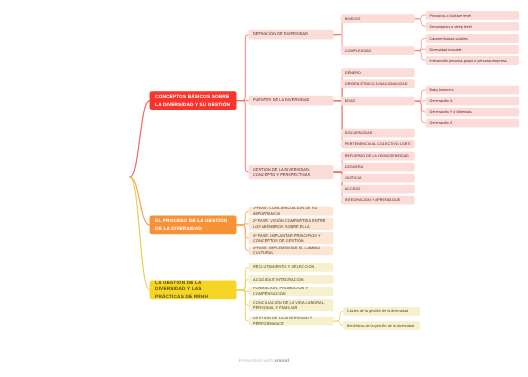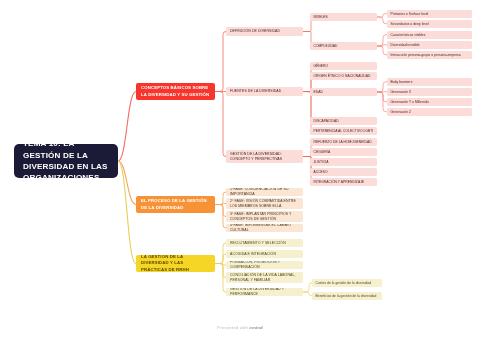--- a/index.html
+++ b/index.html
@@ -134,21 +134,20 @@
       <path d="M215 204.5 L220 204.5 Q223 204.5 223 207.5 L223 225 Q223 228 226 228 L226 228" fill="none" stroke="#f5a55a" stroke-width="0.8" stroke-linecap="round"></path>
       <path d="M215 263.5 L220 263.5 Q223 263.5 223 260.5 L223 246 Q223 243 226 243 L226 243" fill="none" stroke="#e8cf55" stroke-width="0.8" stroke-linecap="round"></path>
       <path d="M215 263.5 L220 263.5 Q223 263.5 223 260.5 L223 257 Q223 254 226 254 L226 254" fill="none" stroke="#e8cf55" stroke-width="0.8" stroke-linecap="round"></path>
       <path d="M215 263.5 L222.25 263.5 Q223 263.5 223 264.25 L223 264.25 Q223 265 223.75 265 L226 265" fill="none" stroke="#e8cf55" stroke-width="0.8" stroke-linecap="round"></path>
       <path d="M215 263.5 L220 263.5 Q223 263.5 223 266.5 L223 274.5 Q223 277.5 226 277.5 L226 277.5" fill="none" stroke="#e8cf55" stroke-width="0.8" stroke-linecap="round"></path>
       <path d="M215 263.5 L220 263.5 Q223 263.5 223 266.5 L223 289 Q223 292 226 292 L226 292" fill="none" stroke="#e8cf55" stroke-width="0.8" stroke-linecap="round"></path>
       <path d="M303 292 L306 292 Q309 292 309 289 L309 285.75 Q309 282.75 312 282.75 L312 282.75" fill="none" stroke="#e8cf55" stroke-width="0.68" stroke-linecap="round"></path>
       <path d="M303 292 L307.125 292 Q309 292 309 293.875 L309 293.875 Q309 295.75 310.875 295.75 L312 295.75" fill="none" stroke="#e8cf55" stroke-width="0.68" stroke-linecap="round"></path>
     </svg>
 
-  <div class="node root" style="left:14px; top:144px; width:104px; height:34px;">TEMA 10: LA GESTIÓN DE LA DIVERSIDAD EN LAS ORGANIZACIONES</div>
 
   <div class="node l1 red" style="left:136px; top:83px; width:79px; height:17px;">CONCEPTOS BÁSICOS SOBRE LA DIVERSIDAD Y SU GESTIÓN</div>
 
   <div class="node l2 red" style="left:226px; top:27px; width:77px; height:9px;">DEFINICIÓN DE DIVERSIDAD</div>
   <div class="node l2 red" style="left:226px; top:87px; width:77px; height:9px;">FUENTES DE LA DIVERSIDAD</div>
   <div class="node l2 red" style="left:226px; top:150px; width:77px; height:13px;">GESTIÓN DE LA DIVERSIDAD: CONCEPTO Y PERSPECTIVAS</div>
 
   <div class="node l3 red" style="left:310px; top:13px; width:67px; height:8px;">NIVELES</div>
   <div class="node l3 red" style="left:310px; top:42px; width:67px; height:8px;">COMPLEJIDAD</div>
 

